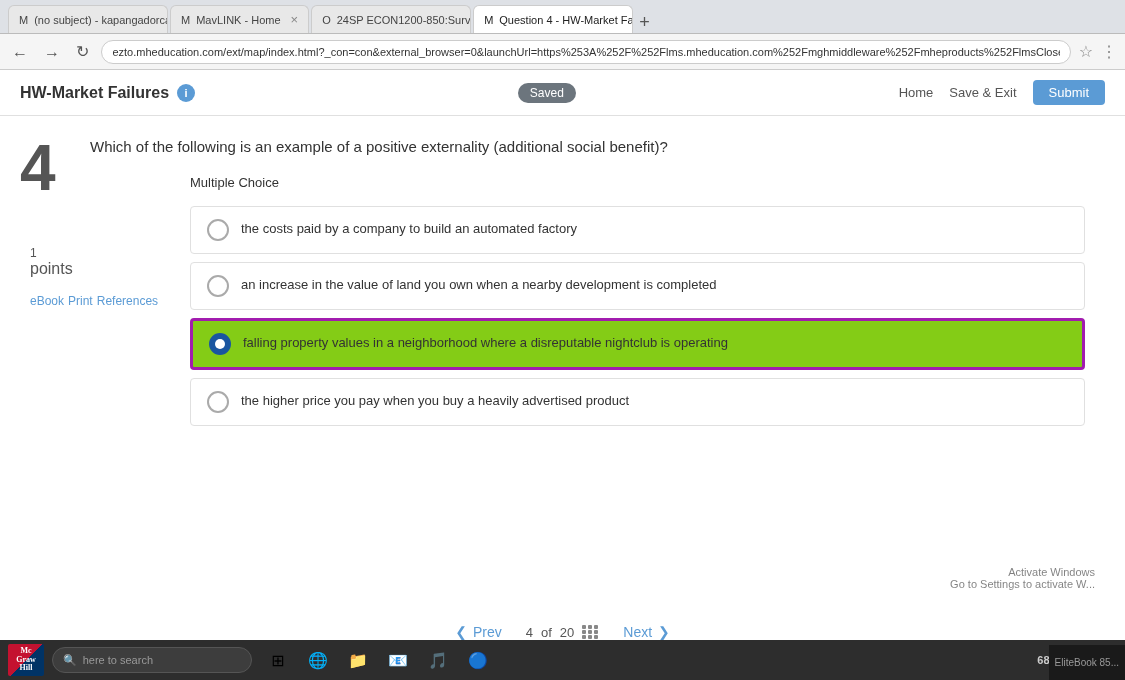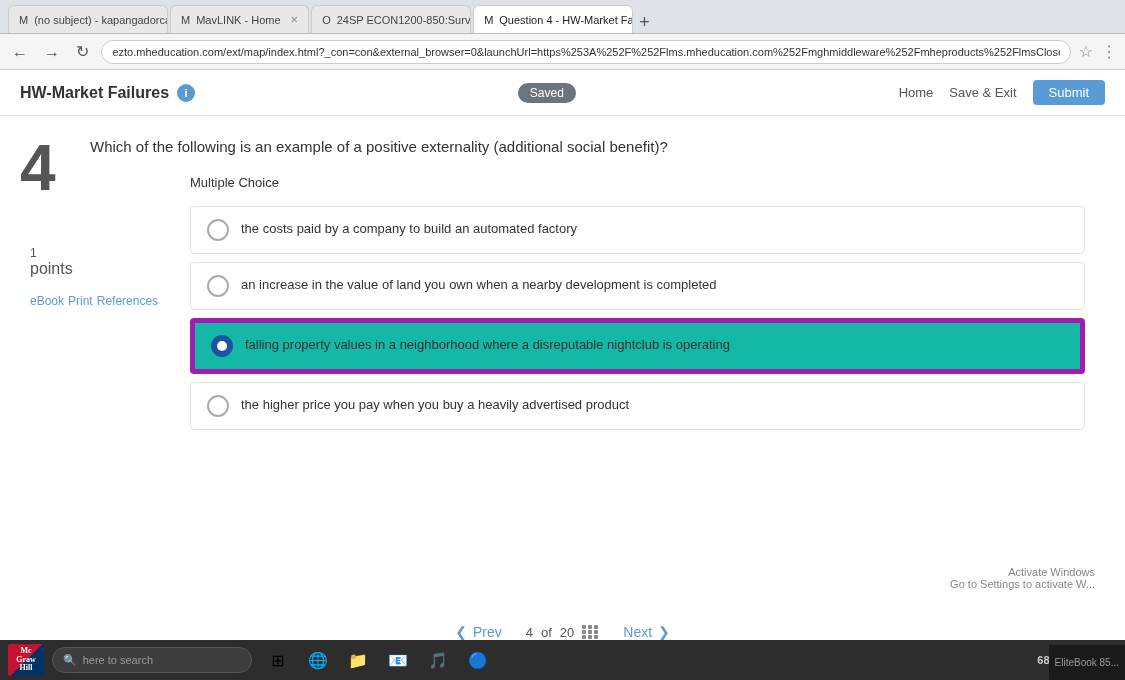--- a/index.html
+++ b/index.html
@@ -225,22 +225,22 @@
       align-items: center;
       gap: 12px;
       padding: 12px 16px;
       border: 1px solid #e0e0e0;
       border-radius: 4px;
       cursor: pointer;
       background: #fff;
     }
 
     .answer-option.selected {
-      border: 5px solid #a21caf;
-      background: #14b8a6;
+      border: 3px solid #a21caf;
+      background: #84cc16;
     }
 
     .radio-circle {
       width: 22px;
       height: 22px;
       border-radius: 50%;
       border: 2px solid #aaa;
       display: flex;
       align-items: center;
       justify-content: center;

